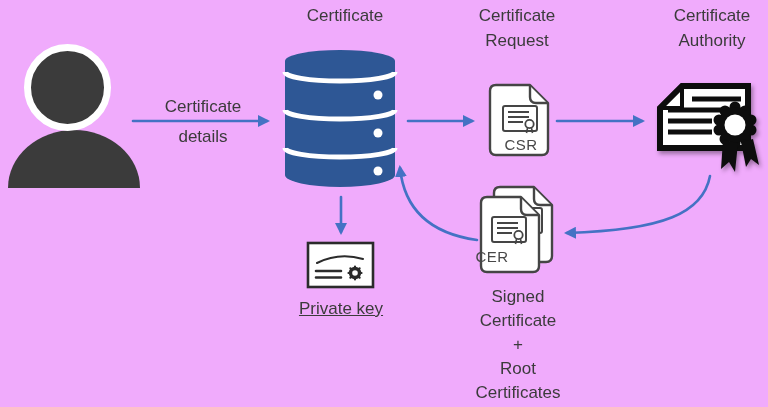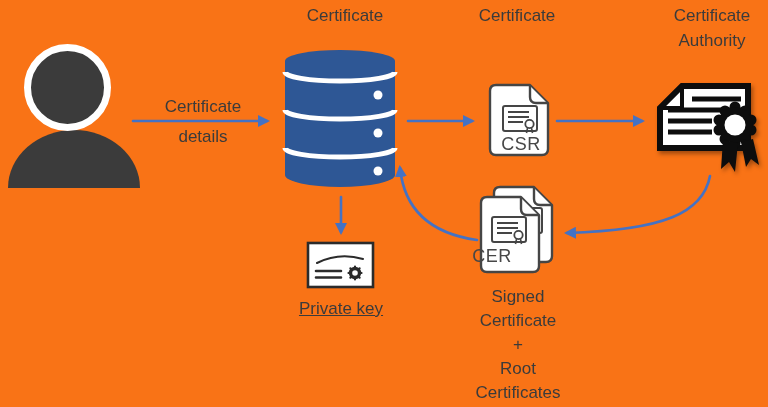--- a/index.html
+++ b/index.html
@@ -1,26 +1,26 @@
 <!DOCTYPE html>
 <html style="--arrow: #4472C4; --database: #2E5795; --icon-dark: #3B3B3B; --doc-outline: #454545; --ink: #0d0d0d; --text: #3B3B3B;"><head>
 <meta charset="utf-8">
 <style>
   html,body{margin:0;padding:0;background:#ffffff;}
   #canvas{
-    position:relative;width:768px;height:407px;background:#f97316;overflow:hidden;
+    position:relative;width:768px;height:407px;background:#f0abfc;overflow:hidden;
     font-family:"Liberation Sans",sans-serif;
   }
   #diagram-svg{position:absolute;left:0;top:0;}
   .lbl{
     position:absolute;transform:translateX(-50%);text-align:center;
     font-size:17px;line-height:25px;color:var(--text,#3b3b3b);white-space:nowrap;
   }
   .lbl div{display:block;}
-  .doc-code{font-size:18px;line-height:15px;letter-spacing:0.5px;color:#474747;}
+  .doc-code{font-size:15px;line-height:15px;letter-spacing:0.5px;color:#474747;}
   .edge-lbl{line-height:30px;}
   .cer-block{line-height:24px;text-align:center;}
 </style>
 </head>
 <body>
 
 <div id="canvas">
 
   <svg id="diagram-svg" width="768" height="407" viewBox="0 0 768 407">
     <defs>
@@ -114,20 +114,21 @@
       <path d="M 477,240 C 427,233 404,207 400,168" marker-end="url(#ah)"></path>
     </g>
   </svg>
 
   <div class="lbl" style="left:345px;top:3px;">
     <div>Certificate</div>
   </div>
 
   <div class="lbl" style="left:517px;top:3px;">
     <div>Certificate</div>
+    <div>Request</div>
   </div>
 
   <div class="lbl" style="left:712px;top:3px;">
     <div>Certificate</div>
     <div>Authority</div>
   </div>
 
   <div class="lbl edge-lbl" style="left:203px;top:92px;">
     <div>Certificate</div>
     <div>details</div>

